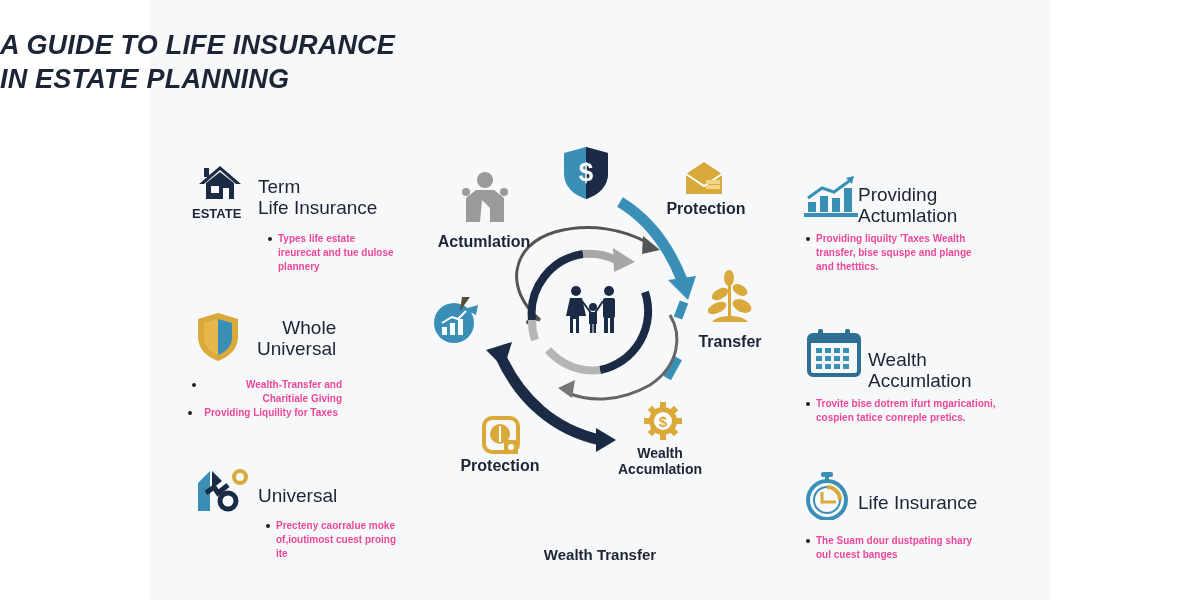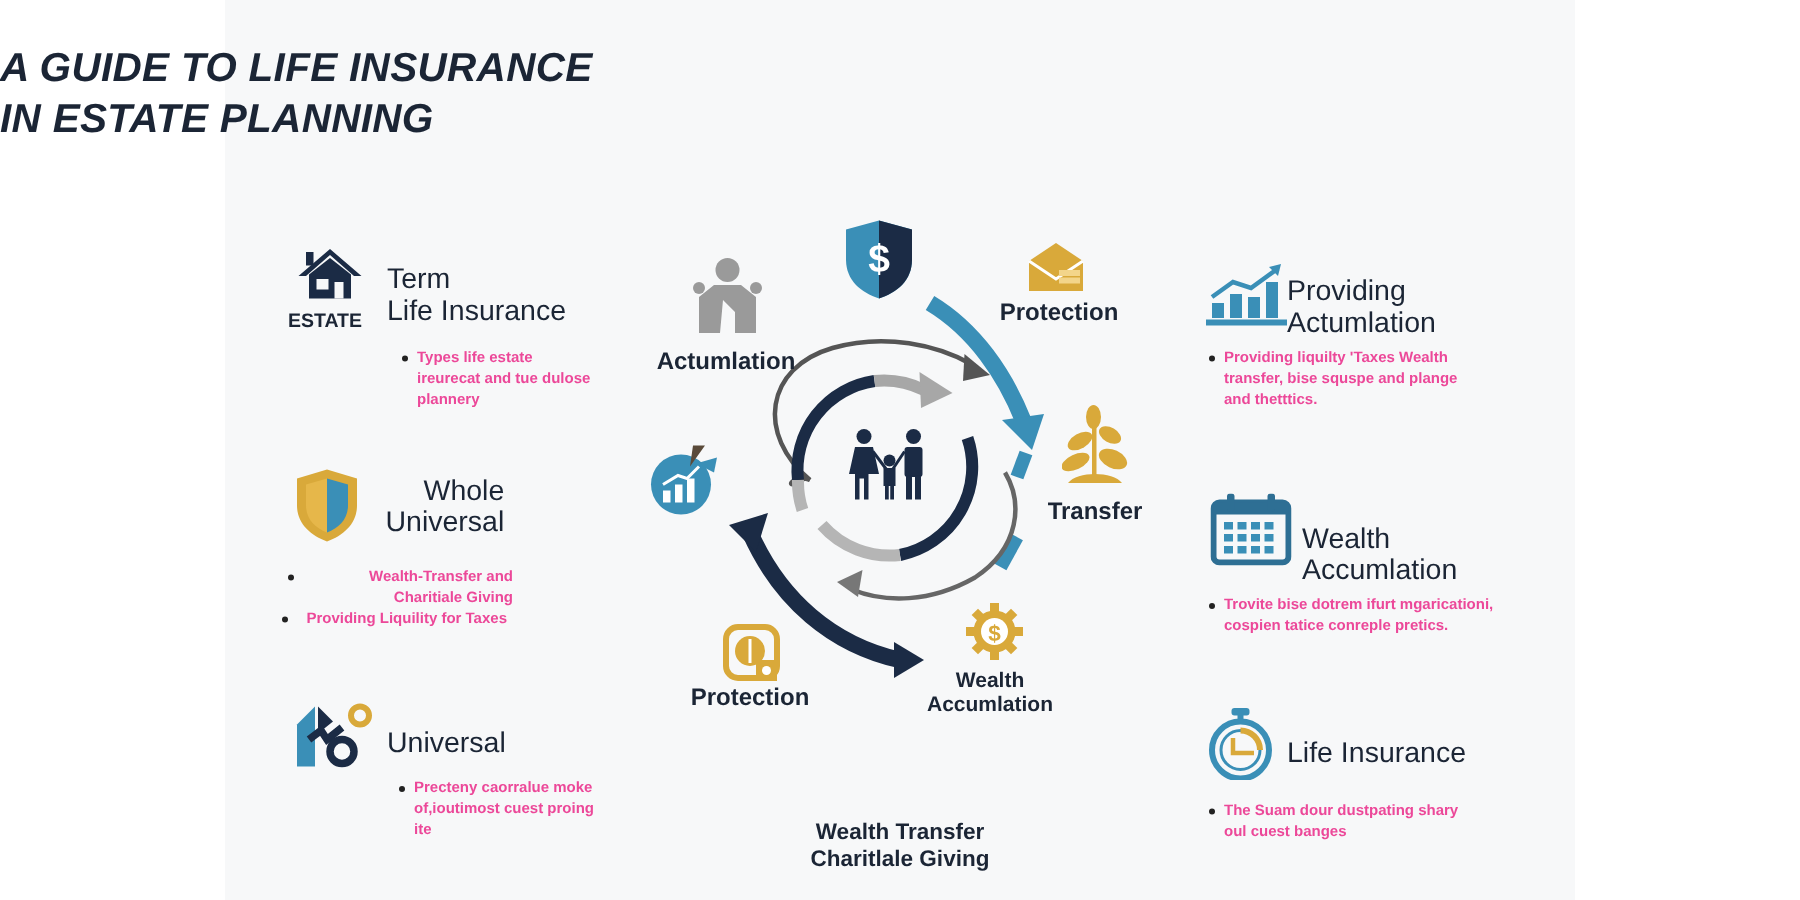--- a/index.html
+++ b/index.html
@@ -319,14 +319,13 @@
     </svg>
   </div>
   <div class="dlabel" style="left:190px;top:305px;width:100px;font-size:14px;">
     <span>Wealth</span>
     <span>Accumlation</span>
   </div>
 </div>
 
 <div class="footer-label">
   <span>Wealth Transfer</span>
-  <span>Charitlale Giving</span>
 </div>
 
 </body></html>

